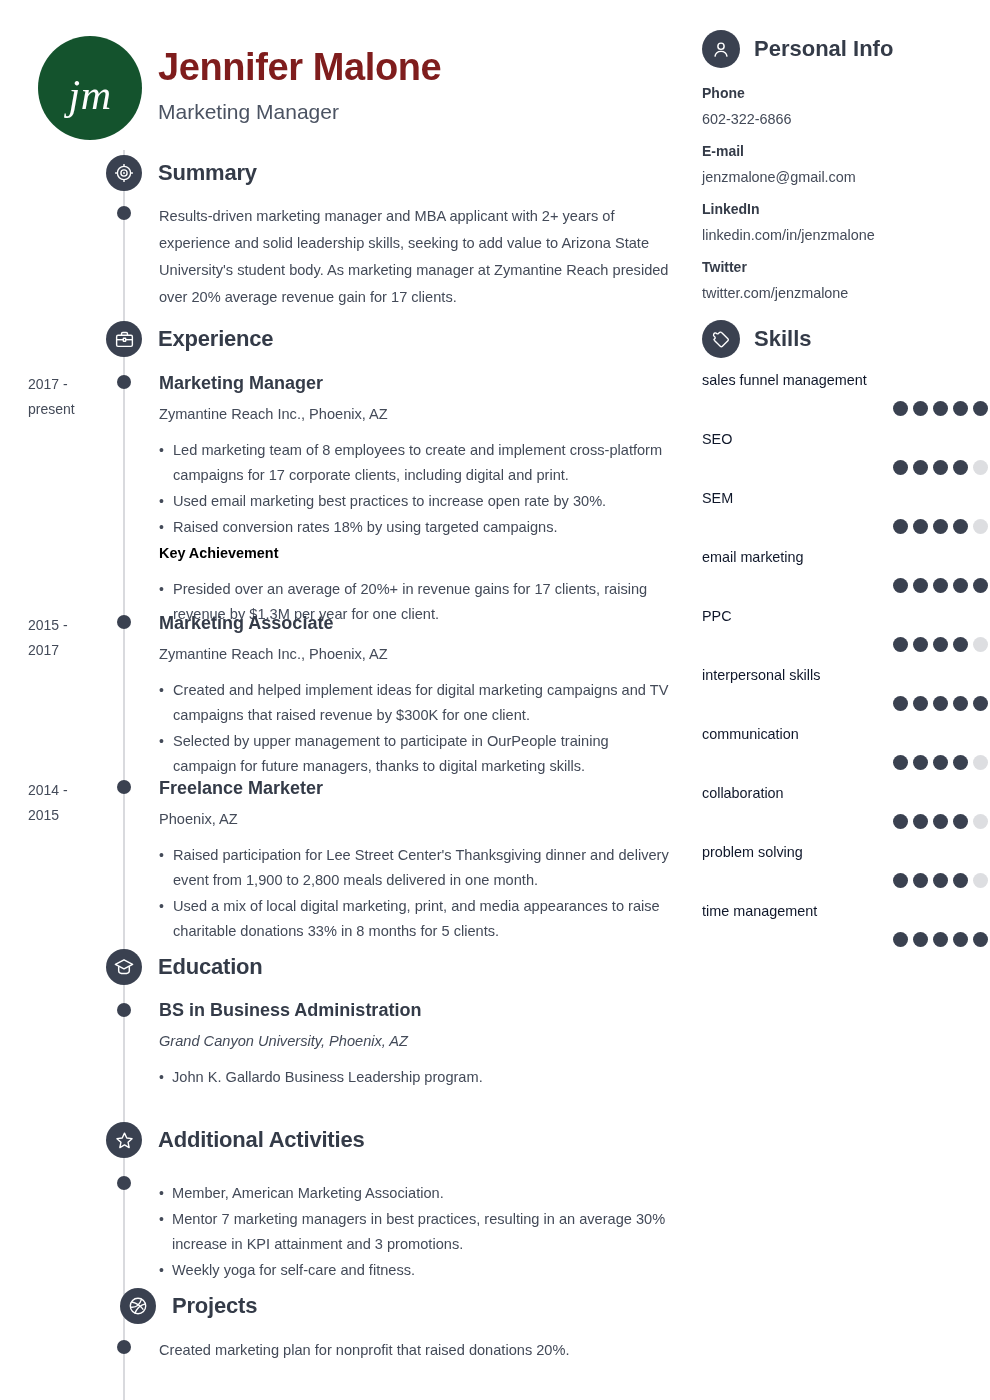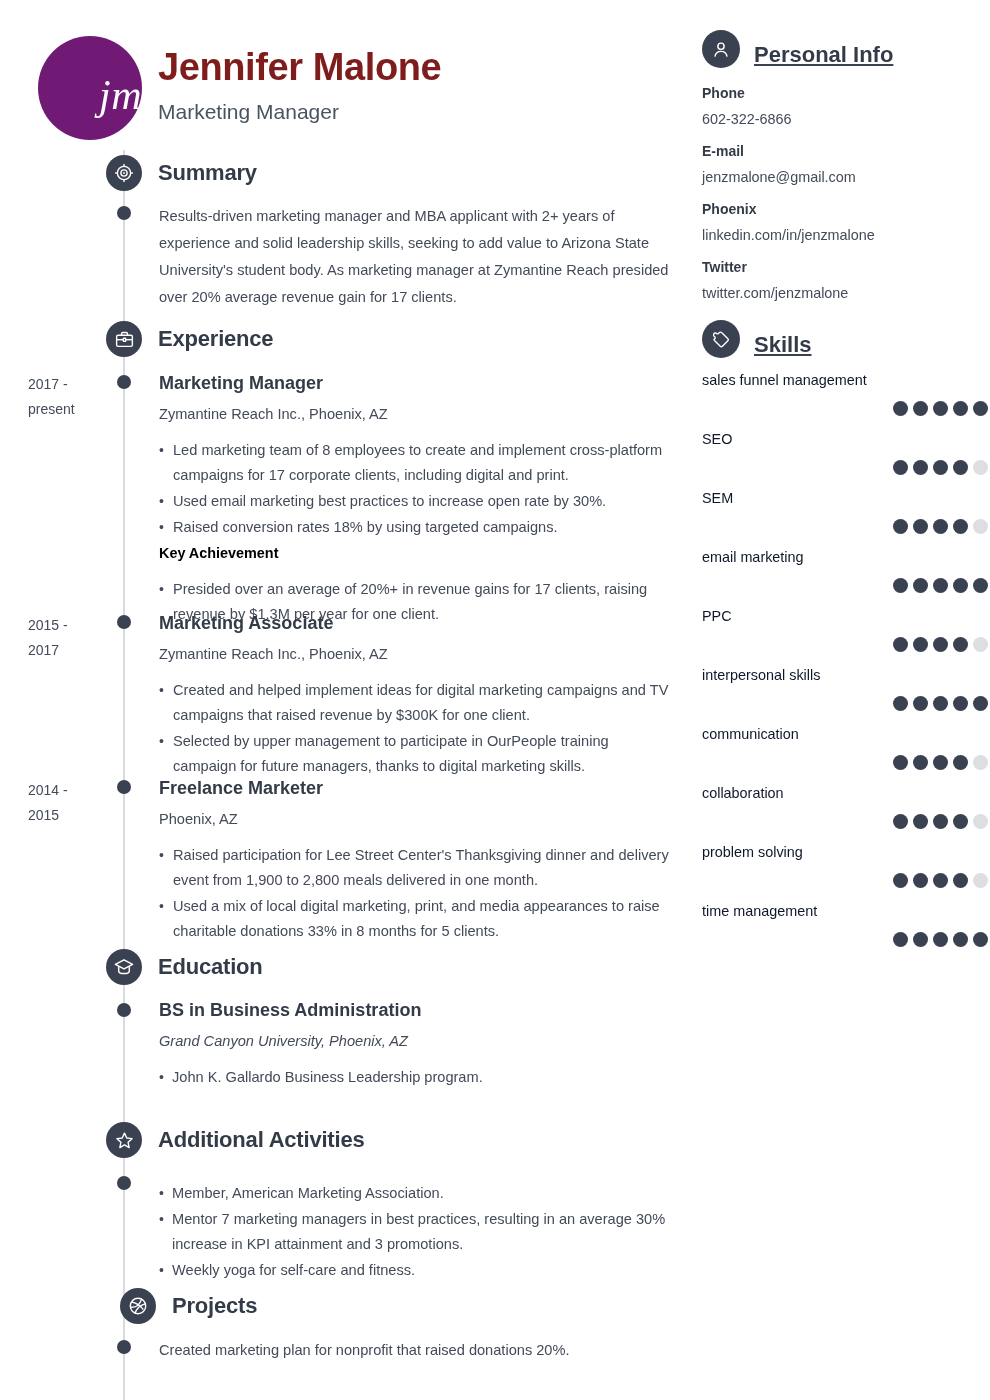--- a/index.html
+++ b/index.html
@@ -19,22 +19,22 @@
   .rail {
     position: absolute; left: 123px; top: 150px;
     width: 2px; height: 1250px; background: #d9dade;
   }
 
   
   .header { position: absolute; left: 38px; top: 30px; width: 640px; height: 120px; }
   .avatar {
     position: absolute; left: 0; top: 6px;
     width: 104px; height: 104px; border-radius: 50%;
-    background: #701a75;
-    display: flex; align-items: center; justify-content: flex-end;
+    background: #14532d;
+    display: flex; align-items: center; justify-content: center;
   }
   .avatar-monogram {
     font-family: "Liberation Serif", serif;
     font-style: italic; font-size: 42px; color: #fdfdfd;
     line-height: 1; padding-top: 14px; letter-spacing: .5px;
   }
   .name {
     position: absolute; left: 120px; top: 16px;
     font-size: 38px; font-weight: bold; color: #7f1d1d; letter-spacing: -0.4px;
   }
@@ -88,21 +88,21 @@
   }
   ul.b.edu li { padding-left: 13px; }
 
   .dates {
     position: absolute; left: 28px; width: 86px;
     font-size: 14px; line-height: 25px; color: #434a58;
   }
 
   
   .right { position: absolute; left: 700px; top: 0; width: 290px; height: 1400px; }
-  .r-head { position: absolute; display: flex; align-items: flex-end; text-decoration: underline; }
+  .r-head { position: absolute; display: flex; align-items: center; }
   .r-icon {
     width: 38px; height: 38px; border-radius: 50%; background: #3a4150;
     flex: 0 0 38px; display: flex; align-items: center; justify-content: center;
   }
   .r-title { margin-left: 14px; font-size: 22px; font-weight: bold; color: #343b48; }
 
   .pi-block { position: absolute; left: 2px; width: 286px; }
   .pi-label { font-size: 14px; font-weight: bold; color: #343b48; line-height: 24px; }
   .pi-value { font-size: 14.4px; color: #434a58; line-height: 24px; margin-top: 2px; }
 
@@ -275,21 +275,21 @@
 
     <div class="pi-block" style="top:81px;">
       <div class="pi-label">Phone</div>
       <div class="pi-value">602-322-6866</div>
     </div>
     <div class="pi-block" style="top:139px;">
       <div class="pi-label">E-mail</div>
       <div class="pi-value">jenzmalone@gmail.com</div>
     </div>
     <div class="pi-block" style="top:197px;">
-      <div class="pi-label">Phoenix</div>
+      <div class="pi-label">LinkedIn</div>
       <div class="pi-value">linkedin.com/in/jenzmalone</div>
     </div>
     <div class="pi-block" style="top:255px;">
       <div class="pi-label">Twitter</div>
       <div class="pi-value">twitter.com/jenzmalone</div>
     </div>
 
     <div class="r-head" style="left:2px; top:320px;">
       <span class="r-icon">
         <svg width="22" height="22" viewBox="0 0 24 24" fill="none" stroke="#ffffff" stroke-width="1.5" stroke-linejoin="round">

